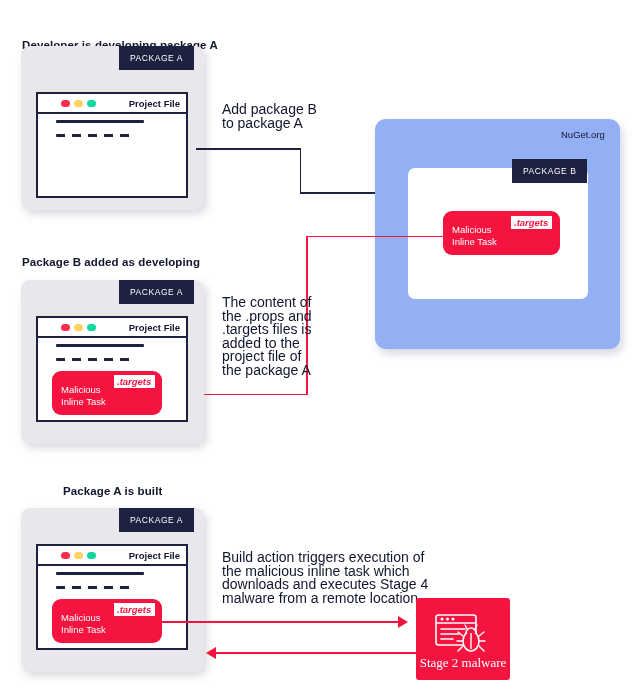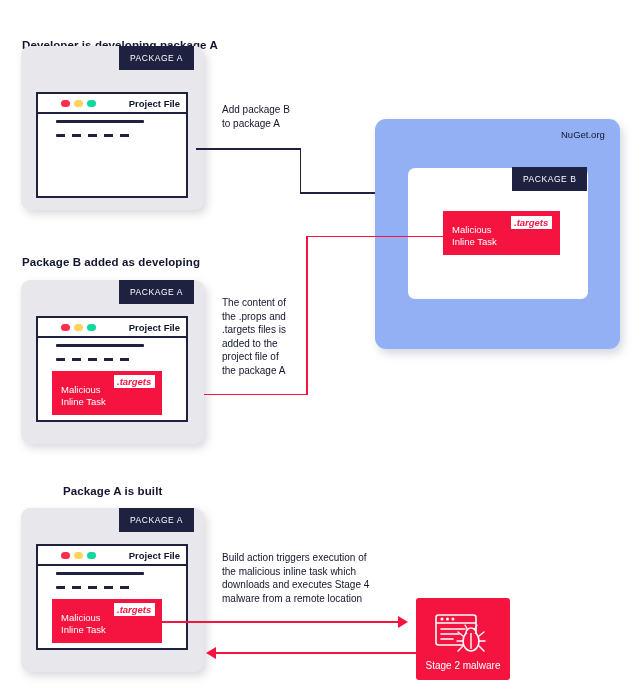--- a/index.html
+++ b/index.html
@@ -51,21 +51,21 @@
   .line-dashed{
     position:absolute;height:2.6px;border-radius:1px;
     background:repeating-linear-gradient(to right,#1e2240 0 9px,transparent 9px 16px);
   }
 
   
   .mal{
     position:absolute;background:#f5133f;color:#ffffff;
     font-size:9.5px;line-height:12px;
     display:flex;align-items:flex-end;
-    padding:0 0 7px 9px;box-sizing:border-box;
+    padding:0 0 7px 9px;box-sizing:border-box;border-radius:9px;
   }
   .mal span{display:block;}
   .targets{
     position:absolute;background:#ffffff;color:#f5133f;
     font-size:9.5px;font-weight:bold;font-style:italic;
     padding:1px 4px 1px 3px;white-space:nowrap;
   }
 
   
   .nuget{
@@ -74,21 +74,21 @@
   }
   .nuget-label{
     position:absolute;font-size:9.5px;color:#12152e;white-space:nowrap;
   }
   .nuget-inner{
     position:absolute;background:#ffffff;border-radius:7px;
   }
 
   
   .note{
-    position:absolute;font-size:10px;line-height:13.6px;color:#12152e;
+    position:absolute;font-size:14px;line-height:13.6px;color:#12152e;
     white-space:pre-line;
   }
 
   
   .seg{position:absolute;background:#1e2240;}
   .seg.red{background:#f5133f;}
   .seg.h{height:1.6px;}
   .seg.v{width:1.6px;}
   .arrow{position:absolute;width:0;height:0;}
   .arrow.right{
@@ -100,21 +100,21 @@
     border-top:6px solid transparent;border-bottom:6px solid transparent;
     border-right:10px solid #f5133f;
   }
 
   
   .stage2{
     position:absolute;background:#f5133f;border-radius:3px;
     display:flex;flex-direction:column;align-items:center;
     justify-content:flex-end;padding-bottom:9px;box-sizing:border-box;
   }
-  .stage2-label{color:#ffffff;font-size:10px;white-space:nowrap;}
+  .stage2-label{color:#ffffff;font-size:13px;white-space:nowrap;font-family:Liberation Serif, serif;}
   .stage2 svg{position:absolute;top:14px;left:50%;transform:translateX(-50%);}
 </style>
 </head>
 <body>
 
 <div class="stage">
 
   <div class="heading" style="left:22px;top:22px;margin-top:17px;">Developer is developing package A</div>
 
   <div class="card" style="left:21px;top:46px;width:183px;height:164px;"></div>
@@ -136,21 +136,21 @@
   <div class="note" style="left:222px;top:103px;">Add package B
 to package A</div>
   <div class="seg h" style="left:196px;top:148px;width:105px;"></div>
   <div class="seg v" style="left:299.6px;top:148px;height:46px;"></div>
   <div class="seg h" style="left:300px;top:192.4px;width:92px;"></div>
   <div class="arrow right" style="left:390px;top:187px;"></div>
 
   <div class="nuget" style="left:375px;top:119px;width:245px;height:230px;"></div>
   <div class="nuget-label" style="left:561px;top:129px;">NuGet.org</div>
   <div class="nuget-inner" style="left:408px;top:168px;width:180px;height:131px;"></div>
-  <div class="pkg-tag" style="left:512px;top:159px;margin-top:8px;">PACKAGE B</div>
+  <div class="pkg-tag" style="left:512px;top:159px;">PACKAGE B</div>
 
   <div class="mal" style="left:443px;top:211px;width:117px;height:44px;">
     <div>
       <span>Malicious</span>
       <span>Inline Task</span>
     </div>
   </div>
   <div class="targets" style="left:511px;top:216px;">.targets</div>
 
   <div class="seg h red" style="left:306px;top:235.6px;width:140px;"></div>

